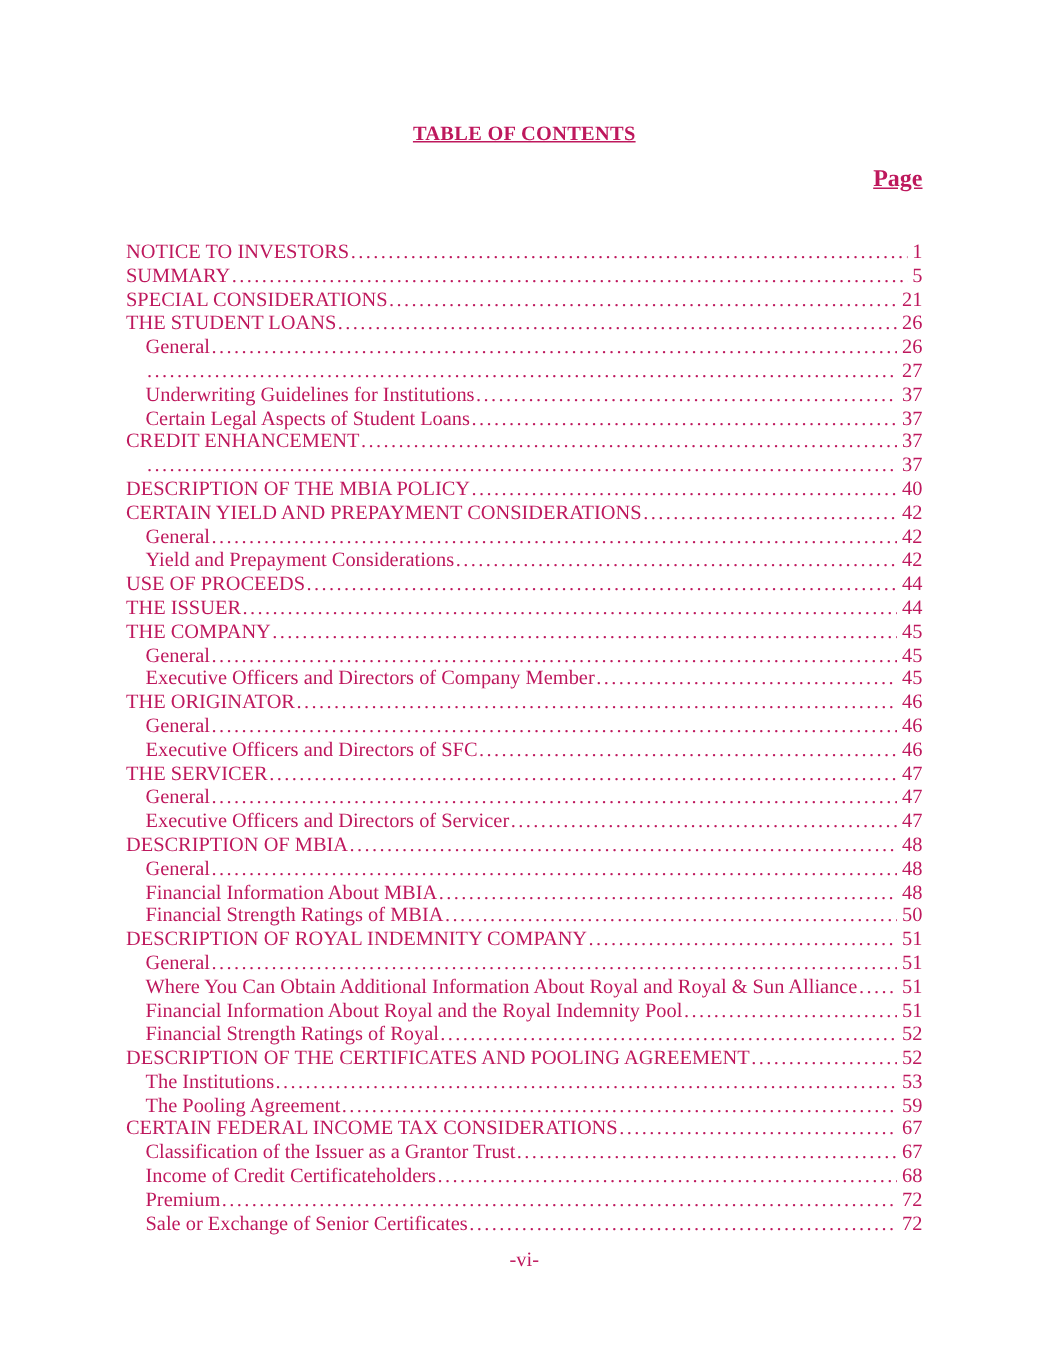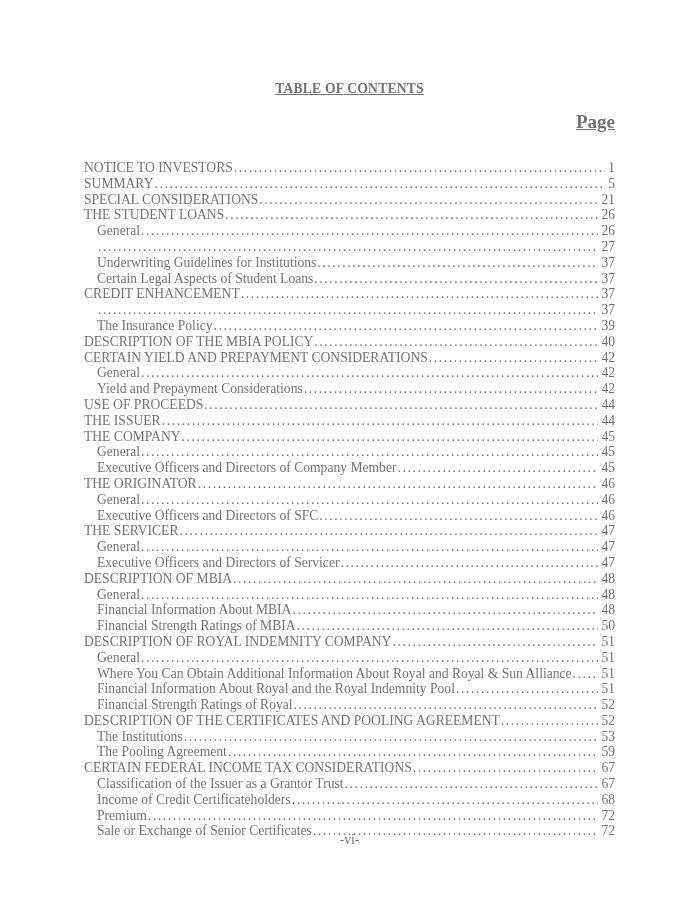--- a/index.html
+++ b/index.html
@@ -5,21 +5,21 @@
   html, body {
     margin: 0;
     padding: 0;
     background: #ffffff;
   }
   .page {
     position: relative;
     width: 696px;
     height: 900px;
     background: #ffffff;
-    color: #737373;
+    color: #be185d;
     font-family: "Liberation Serif", serif;
     overflow: hidden;
   }
   .doc-title {
     position: absolute;
     top: 81px;
     left: 84px;
     width: 531px;
     text-align: center;
     font-size: 13.6px;
@@ -27,21 +27,21 @@
     text-decoration: underline;
     letter-spacing: 0.2px;
     white-space: nowrap;
   }
   .page-col-label {
     position: absolute;
     top: 111px;
     left: 84px;
     width: 531px;
     text-align: right;
-    font-size: 19px;
+    font-size: 16px;
     font-weight: bold;
     text-decoration: underline;
     white-space: nowrap;
   }
   .toc-list {
     position: absolute;
     top: 140px;
     left: 84px;
     width: 531px;
     font-size: 13.6px;
@@ -136,25 +136,20 @@
   </div>
       <div class="toc-row level-0">
     <span class="toc-label">CREDIT ENHANCEMENT</span>
     <span class="dot-leader"></span>
     <span class="toc-page">37</span>
   </div>
       <div class="toc-row level-1">
     <span class="dot-leader"></span>
     <span class="toc-page">37</span>
   </div>
-      <div class="toc-row level-1">
-    <span class="toc-label">The Insurance Policy</span>
-    <span class="dot-leader"></span>
-    <span class="toc-page">39</span>
-  </div>
       <div class="toc-row level-0">
     <span class="toc-label">DESCRIPTION OF THE MBIA POLICY</span>
     <span class="dot-leader"></span>
     <span class="toc-page">40</span>
   </div>
       <div class="toc-row level-0">
     <span class="toc-label">CERTAIN YIELD AND PREPAYMENT CONSIDERATIONS</span>
     <span class="dot-leader"></span>
     <span class="toc-page">42</span>
   </div>

